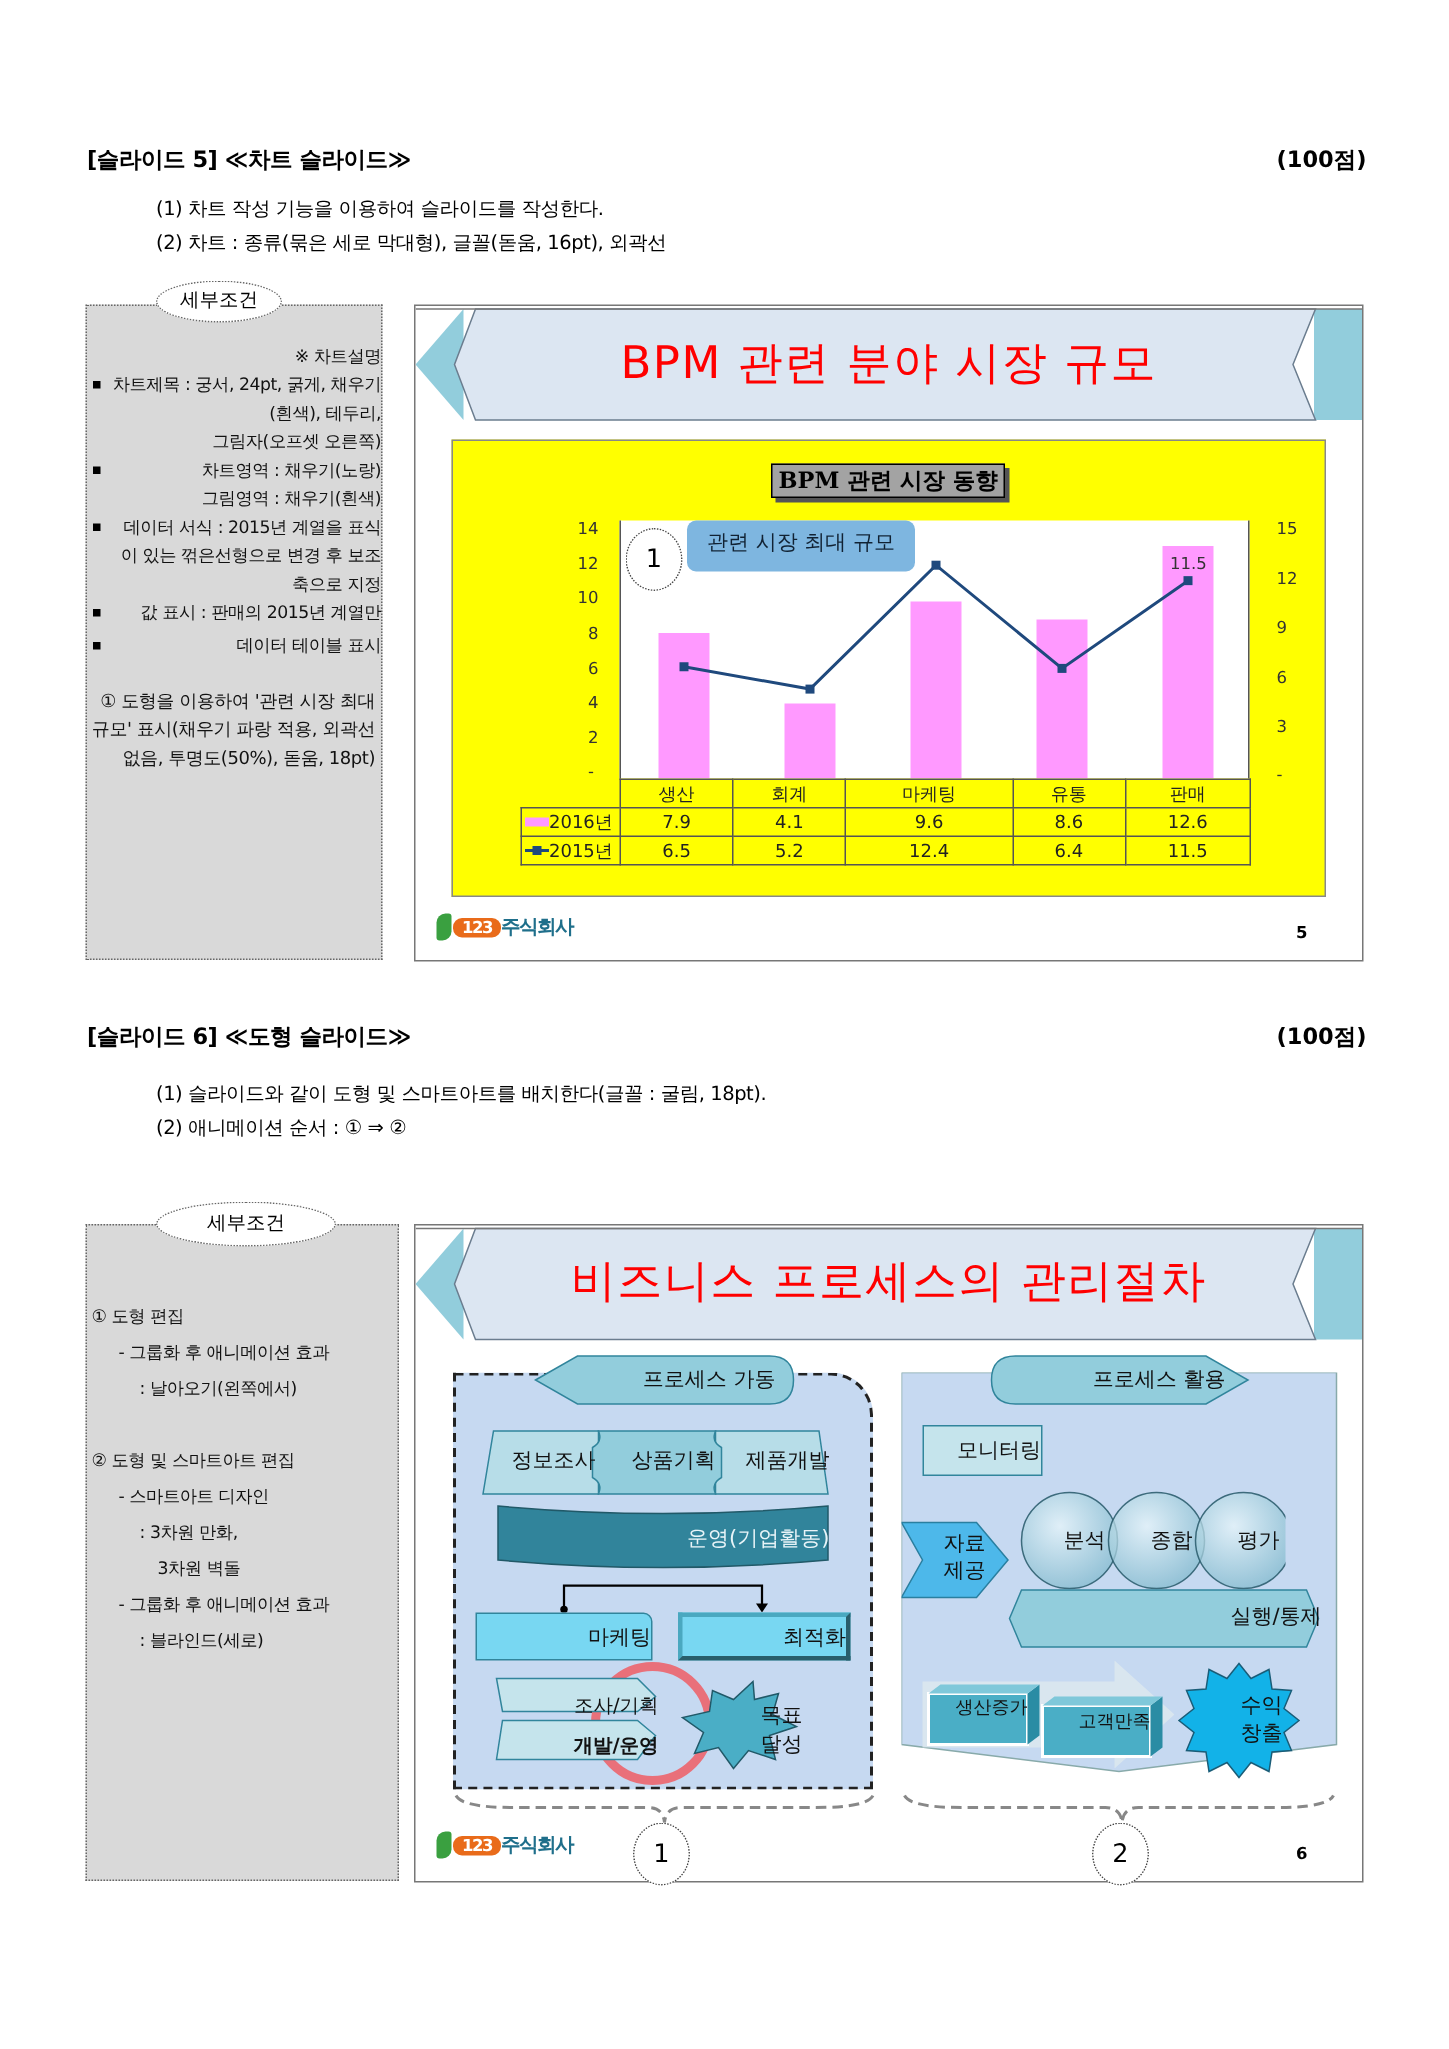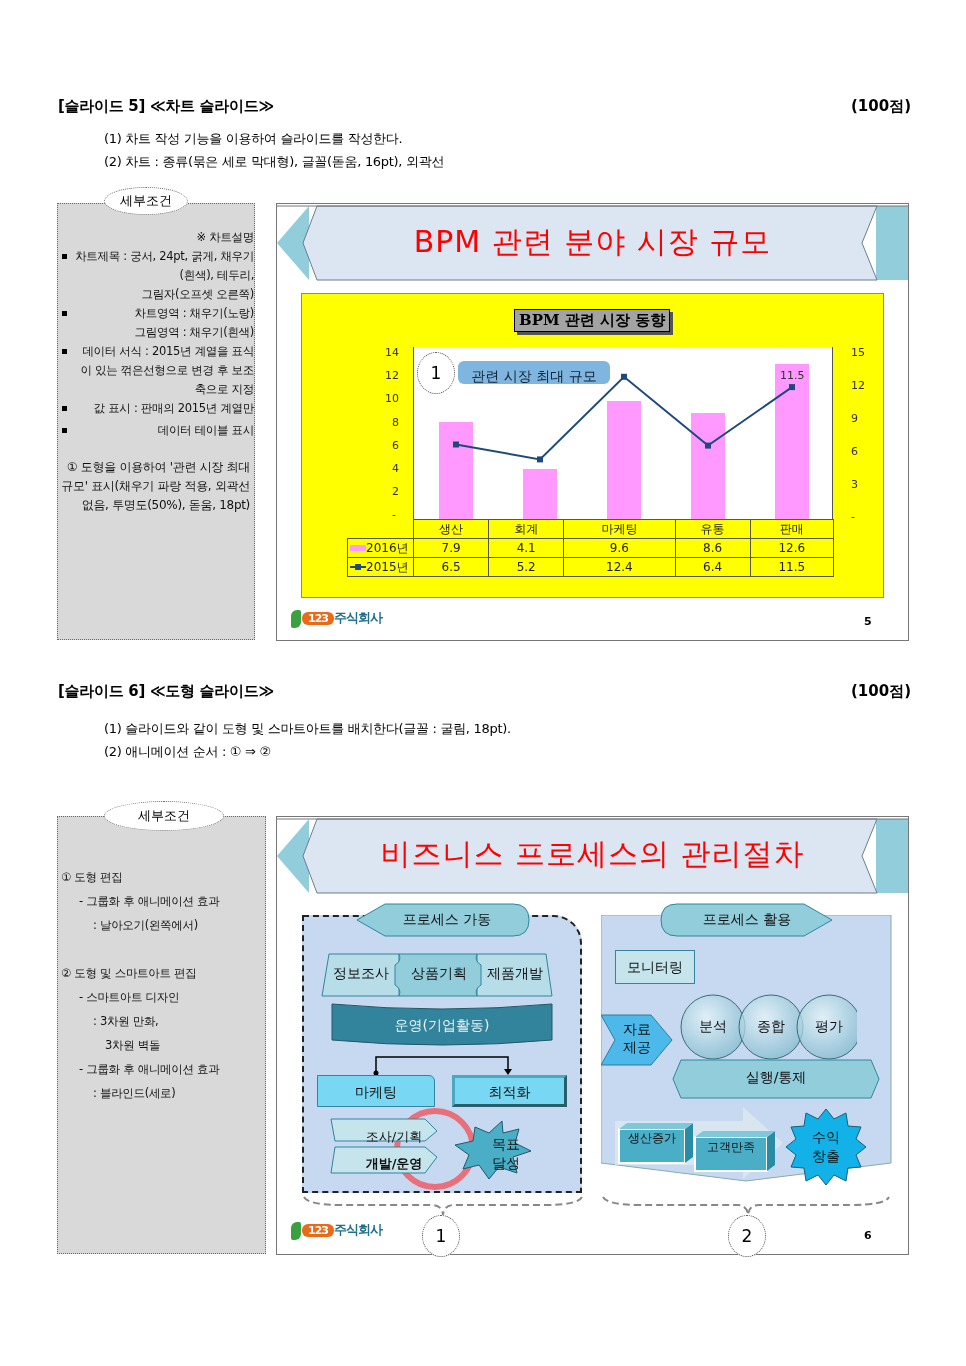--- a/index.html
+++ b/index.html
@@ -33,21 +33,21 @@
   .plot { background: #fff; border-left: 1px solid #555; border-right: 1px solid #555; }
   .chart-title { background: #a3a3a3; border: 1px solid #000; box-shadow: 3px 3px 0 #555; font-family: "DejaVu Serif", serif; font-weight: bold; font-size: 15px; padding: 1px 4px; }
   .tick { font-size: 11px; color: #333; }
   .dtable { border-collapse: collapse; font-size: 12px; }
   .dtable td { border: 1px solid #555; text-align: center; height: 19px; color: #222; }
   .callout { background: #7eb6e0; border-radius: 6px; font-size: 14px; color: #123; text-align: center; }
   .num-circle { border: 1px dotted #444; border-radius: 50%; background: #fff; font-size: 17px; text-align: center; }
 
   
   .grp1 { background: #c6d9f1; border: 2px dashed #222; border-radius: 0 28px 0 0; }
-  .box { font-size: 14px; text-align: center; color: #111; }
+  .box { font-size: 14px; text-align: right; color: #111; }
 </style>
 </head>
 <body>
 
 <div class="abs sec-title" style="left:58px;top:97px;">[슬라이드 5] ≪차트 슬라이드≫</div>
 <div class="abs sec-score" style="left:851px;top:97px;">(100점)</div>
 <div class="abs inst" style="left:104px;top:130px;">(1) 차트 작성 기능을 이용하여 슬라이드를 작성한다.</div>
 <div class="abs inst" style="left:104px;top:153px;">(2) 차트 : 종류(묶은 세로 막대형), 글꼴(돋움, 16pt), 외곽선</div>
 
 <div class="abs cond-box" style="left:57px;top:203px;width:198px;height:437px;">
@@ -104,21 +104,21 @@
 
         <polyline points="42,97.5 126,112.4 210,29.8 294,98.6 378,40.1" fill="none" stroke="#1f497d" stroke-width="2"></polyline>
         <rect x="39" y="94.5" width="6" height="6" fill="#1f497d"></rect>
         <rect x="123" y="109.4" width="6" height="6" fill="#1f497d"></rect>
         <rect x="207" y="26.8" width="6" height="6" fill="#1f497d"></rect>
         <rect x="291" y="95.6" width="6" height="6" fill="#1f497d"></rect>
         <rect x="375" y="37.1" width="6" height="6" fill="#1f497d"></rect>
 
       </svg>
       <div class="abs tick" style="left:366px;top:22px;">11.5</div>
-      <div class="abs callout" style="left:44px;top:14px;width:152px;height:23px;line-height:31px;">관련 시장 최대 규모</div>
+      <div class="abs callout" style="left:44px;top:0;width:152px;height:34px;line-height:31px;">관련 시장 최대 규모</div>
     </div>
     <div class="abs num-circle" style="left:115px;top:58px;width:38px;height:42px;line-height:40px;">1</div>
 
     <table class="abs dtable" style="left:45px;top:225px;width:487px;">
       <tbody>
           <tr>
         <td style="border:none;width:66px;"></td>
         <td>생산</td>
         <td>회계</td>
         <td>마케팅</td>

